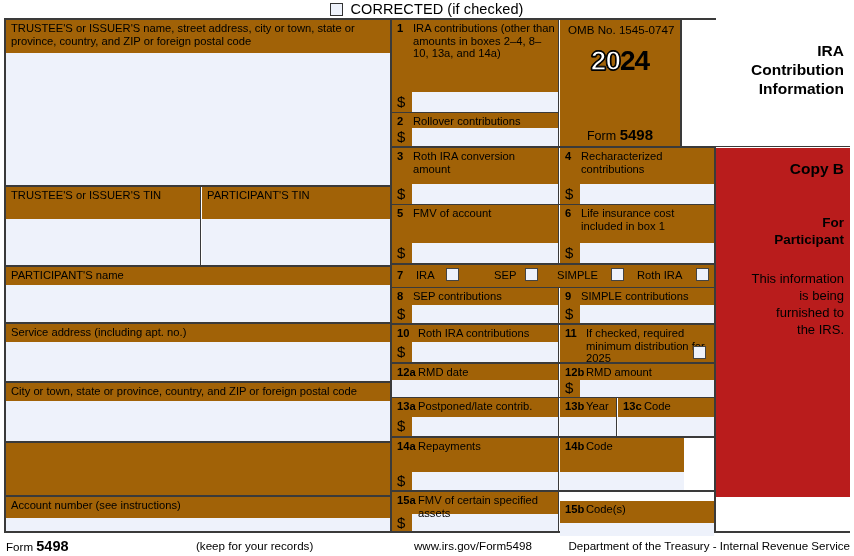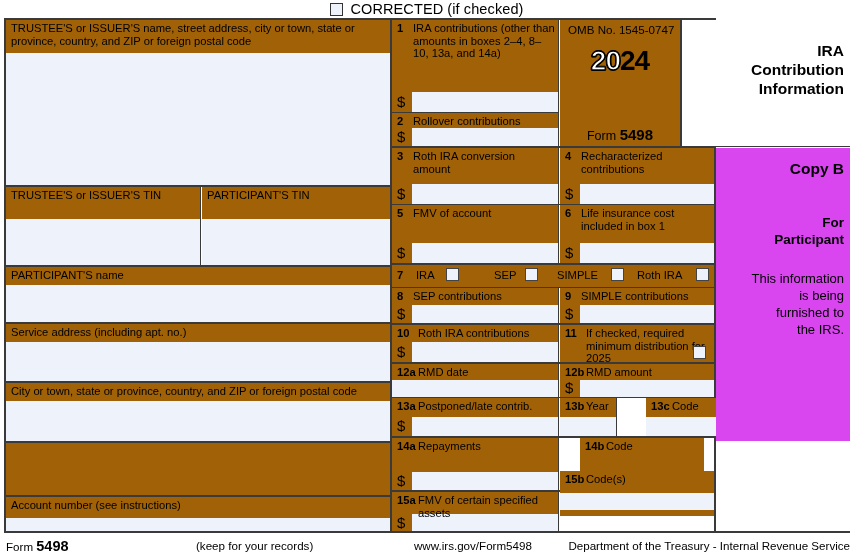--- a/index.html
+++ b/index.html
@@ -324,49 +324,49 @@
     <div class="cap ind2">Postponed/late contrib.</div>
     <span class="dollar" style="top:20px;">$</span>
   </div>
   <div class="vline" style="left:554px; top:380px; height:38px;"></div>
   <div class="cell" style="left:556px; top:380px; width:56px; height:38px;">
     <div class="fill" style="top:19px; height:19px;"></div>
     <span class="num">13b</span>
     <div class="cap ind2">Year</div>
   </div>
   <div class="vline" style="left:612px; top:380px; height:38px;"></div>
-  <div class="cell" style="left:614px; top:380px; width:96px; height:38px;margin-left:28px;">
+  <div class="cell" style="left:614px; top:380px; width:96px; height:38px;">
     <div class="fill" style="top:19px; height:19px;"></div>
     <span class="num">13c</span>
     <div class="cap ind2">Code</div>
   </div>
   <div class="hline thick" style="left:388px; top:418px; width:324px;"></div>
 
   <div class="cell" style="left:388px; top:420px; width:166px; height:64px;">
     <div class="fill" style="top:34px; height:18px; left:20px;"></div>
     <span class="num">14a</span>
     <div class="cap ind2">Repayments</div>
     <span class="dollar" style="top:35px;">$</span>
   </div>
   <div class="vline" style="left:554px; top:420px; height:52px;"></div>
-  <div class="cell" style="left:576px; top:420px; width:124px; height:52px;">
+  <div class="cell" style="left:556px; top:420px; width:124px; height:52px;">
     <div class="fill" style="top:34px; height:18px; left:0;"></div>
     <span class="num">14b</span>
     <div class="cap ind2">Code</div>
   </div>
   <div class="hline thick" style="left:388px; top:472px; width:324px;"></div>
 
   <div class="cell" style="left:388px; top:474px; width:166px; height:39px;">
     <div class="fill" style="top:22px; height:17px; left:20px;"></div>
     <span class="num">15a</span>
     <div class="cap ind2">FMV of certain specified assets</div>
     <span class="dollar" style="top:23px;">$</span>
   </div>
   <div class="vline" style="left:554px; top:474px; height:39px;"></div>
-  <div class="cell" style="left:556px; top:453px; width:154px; height:45px;">
+  <div class="cell" style="left:556px; top:483px; width:154px; height:35px;">
     <div class="fill" style="top:22px; height:17px; left:0;"></div>
     <span class="num">15b</span>
     <div class="cap ind2">Code(s)</div>
   </div>
 
   <div class="cell" id="omb-cell" style="left:556px; top:2px; width:120px; height:126px;">
     <span class="omb">OMB No. 1545-0747</span>
     <div id="year-wrap">
       <span class="hollow">20</span><span class="solid">24</span>
     </div>
@@ -376,21 +376,21 @@
   </div>
   <div class="vline" style="left:554px; top:2px; height:126px;"></div>
   <div class="vline thick" style="left:676px; top:2px; height:126px;"></div>
 
   <div class="cell" style="left:678px; top:2px; width:168px; height:126px; background:#fff;">
     <div class="rtitle" style="top:22px;">IRA</div>
     <div class="rtitle" style="top:41px;">Contribution</div>
     <div class="rtitle" style="top:60px;">Information</div>
   </div>
 
-  <div class="cell" style="left:712px; top:130px; width:134px; height:293px; background:#d946ef;">
+  <div class="cell" style="left:712px; top:130px; width:134px; height:349px; background:#b91c1c;">
     <div class="rtitle" style="top:12px;">Copy B</div>
     <div class="rbold" style="top:66px;">For</div>
     <div class="rbold" style="top:83px;">Participant</div>
     <div class="rtxt" style="top:123px;">This information</div>
     <div class="rtxt" style="top:140px;">is being</div>
     <div class="rtxt" style="top:157px;">furnished to</div>
     <div class="rtxt" style="top:174px;">the IRS.</div>
   </div>
 
   <div class="hline" style="left:712px; top:128px; width:134px;"></div>

